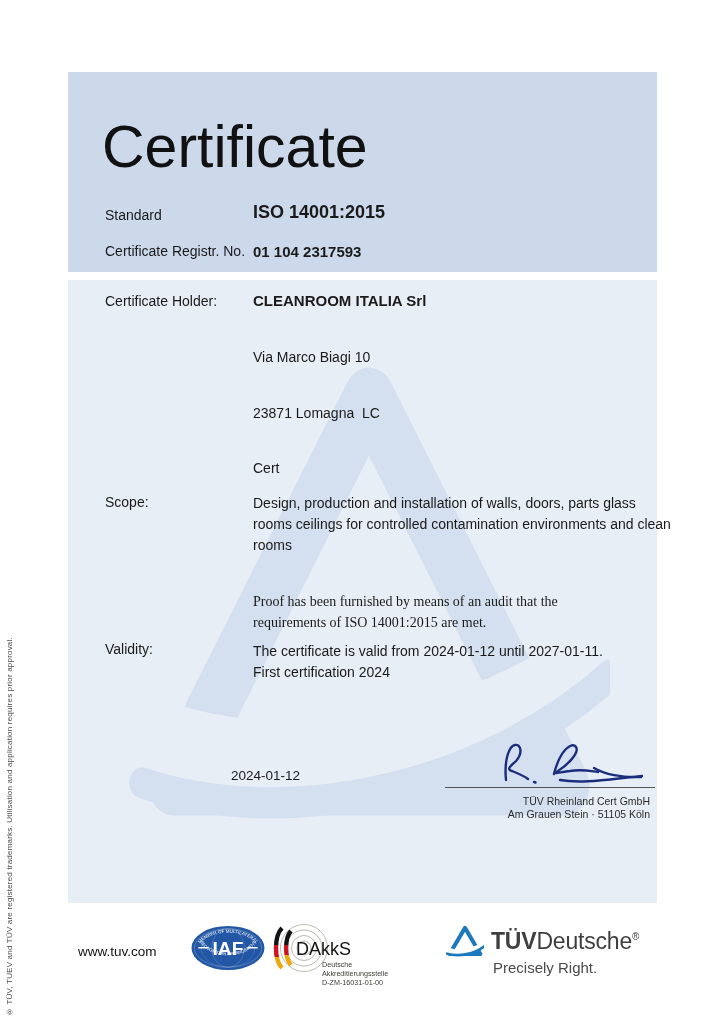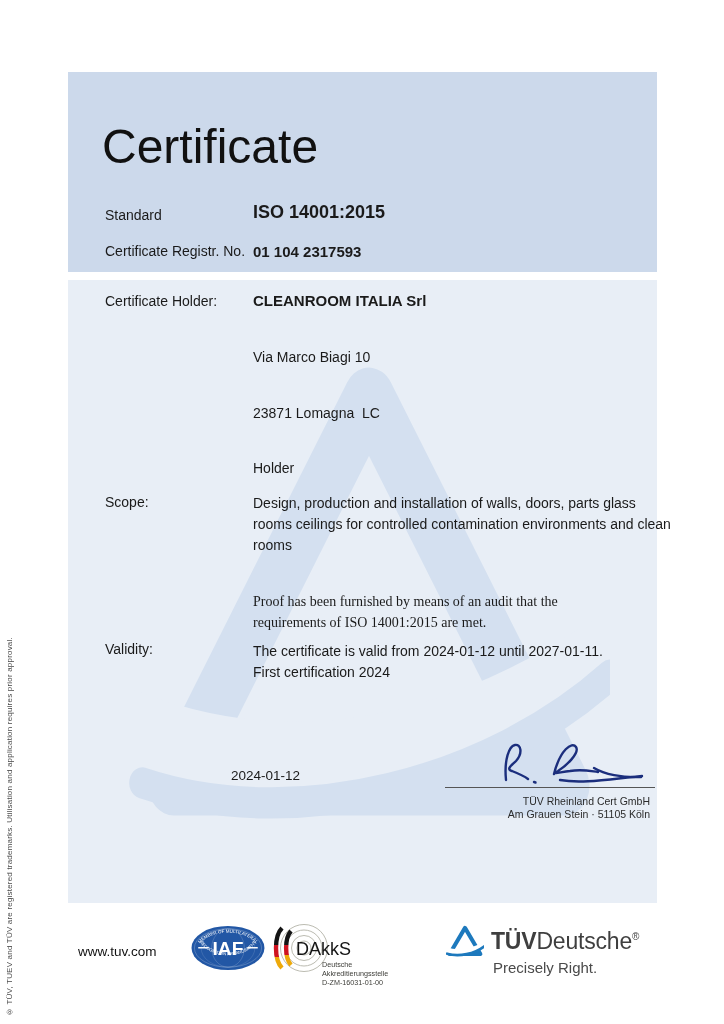--- a/index.html
+++ b/index.html
@@ -2,21 +2,21 @@
 <html><head>
 <meta charset="utf-8">
 <style>
   html,body{margin:0;padding:0;background:#ffffff;}
   .page{position:relative;width:724px;height:1024px;background:#ffffff;overflow:hidden;
         font-family:"Liberation Sans","DejaVu Sans",sans-serif;color:#1a1a1a;}
   .block{position:absolute;}
   .header-block{left:68px;top:72px;width:589px;height:200px;background:#ccd9eb;}
   .body-block{left:68px;top:280px;width:589px;height:623px;background:#e8eef6;overflow:hidden;}
   .abs{position:absolute;}
-  .title{left:102px;top:117px;font-size:48px;line-height:60px;color:#111;}
+  .title{left:102px;top:117px;font-size:59px;line-height:60px;color:#111;}
   .lbl{font-size:14px;color:#1a1a1a;}
   .std-val{left:253px;top:202px;font-size:18px;font-weight:bold;}
   .reg-val{left:253px;top:243px;font-size:15px;font-weight:bold;}
   .holder-name{left:253px;top:292px;font-size:15px;font-weight:bold;}
   .addr{left:253px;top:311px;font-size:14px;line-height:18.5px;white-space:pre;}
   .para{font-size:14px;line-height:21px;}
   .date{left:231px;top:768px;font-size:13.5px;}
   .sig-line{left:445px;top:787px;width:210px;height:1px;background:#555;}
   .sig-org{left:404px;top:795px;width:246px;text-align:right;font-size:10.5px;line-height:13px;color:#2b2b2b;}
   .website{left:78px;top:944px;font-size:13.5px;color:#111;}
@@ -48,21 +48,21 @@
   <div class="abs lbl" style="left:105px;top:207px;">Standard</div>
   <div class="abs std-val">ISO 14001:2015</div>
   <div class="abs lbl" style="left:105px;top:243px;">Certificate Registr. No.</div>
   <div class="abs reg-val">01 104 2317593</div>
 
   <div class="abs lbl" style="left:105px;top:293px;">Certificate Holder:</div>
   <div class="abs holder-name">CLEANROOM ITALIA Srl</div>
   <div class="abs addr">
     <div>Via Marco Biagi 10</div>
     <div>23871 Lomagna  LC</div>
-    <div>Holder</div>
+    <div>Cert</div>
   </div>
 
   <div class="abs lbl" style="left:105px;top:494px;">Scope:</div>
   <div class="abs para" style="left:253px;top:493px;">
     <div>Design, production and installation of walls, doors, parts glass</div>
     <div>rooms ceilings for controlled contamination environments and clean</div>
     <div>rooms</div>
   </div>
 
   <div class="abs para" style="left:253px;top:591px;font-family:Liberation Serif, serif;">

